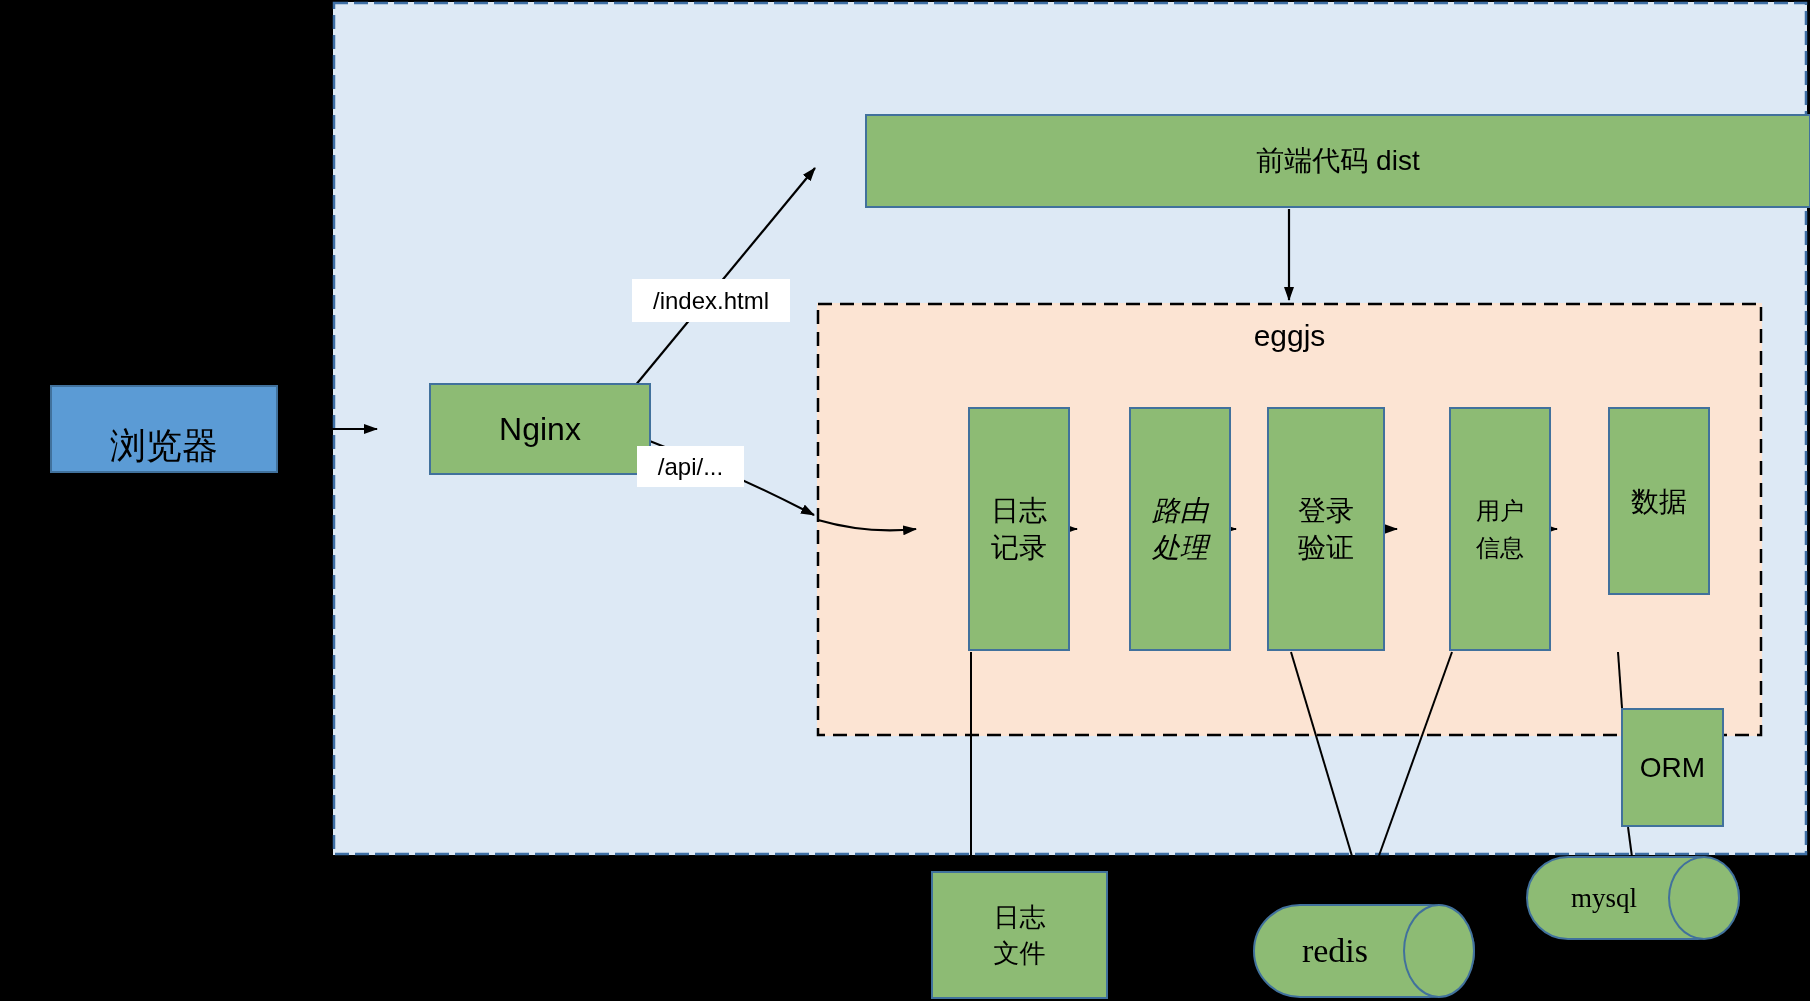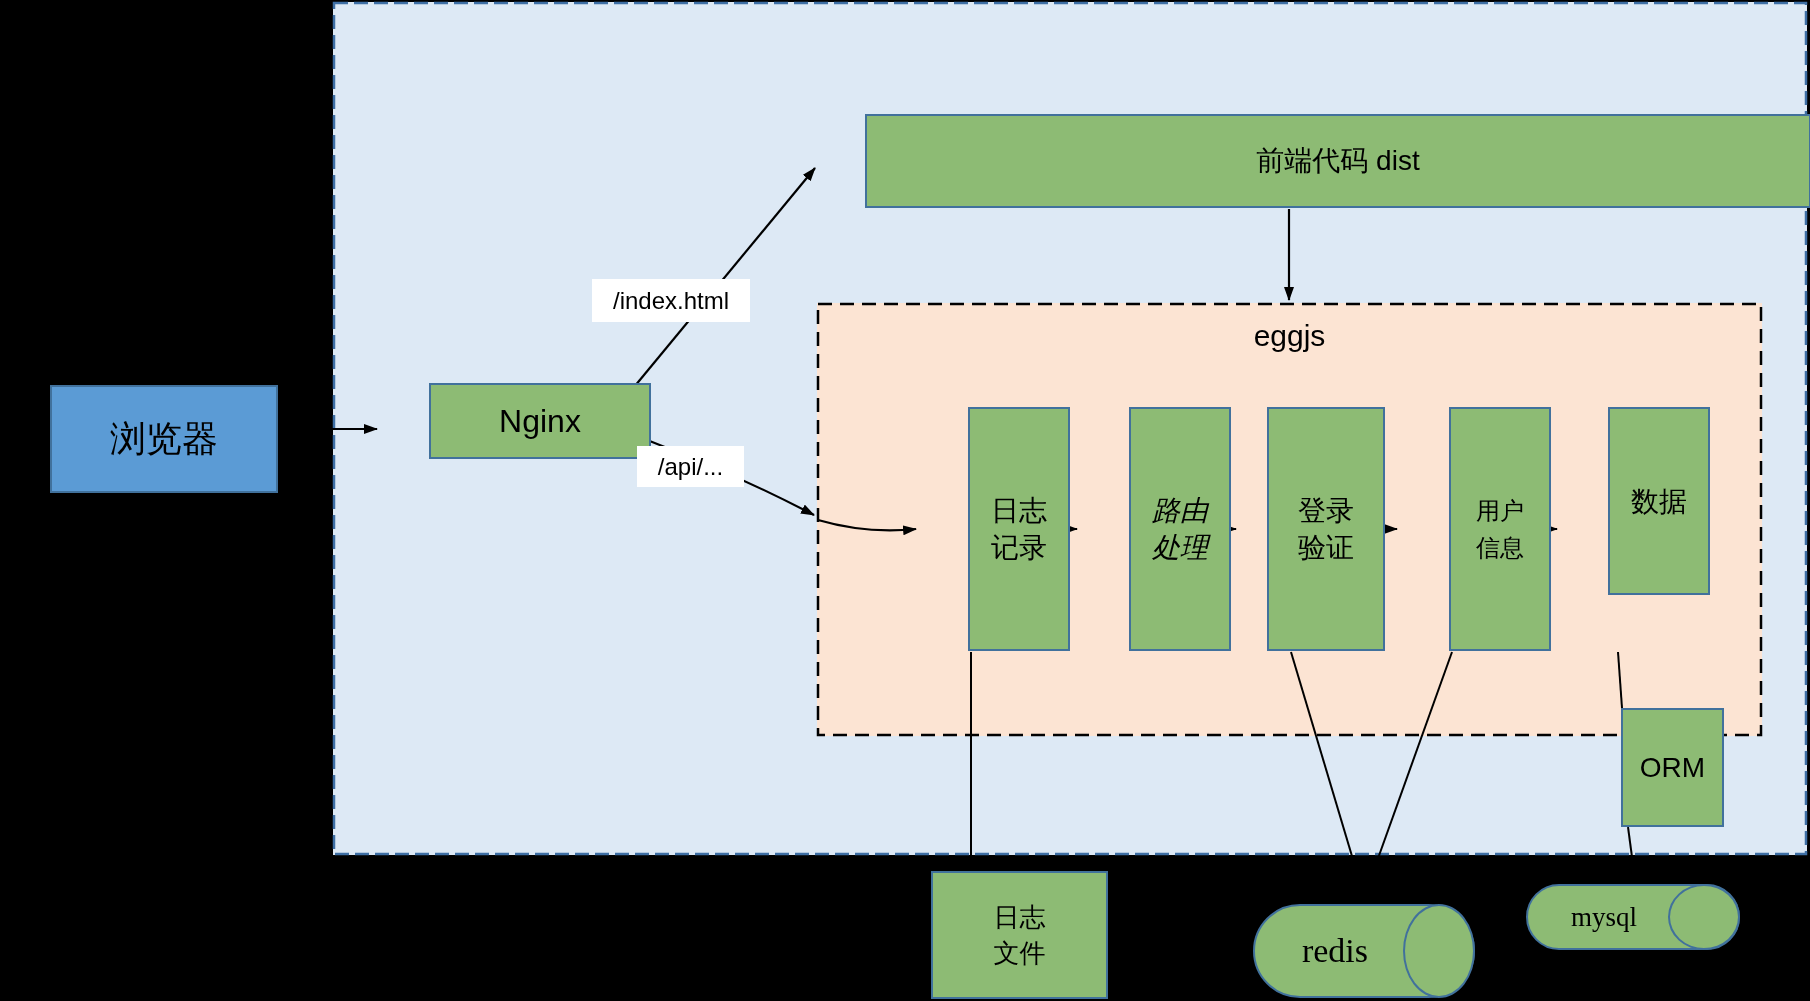--- a/index.html
+++ b/index.html
@@ -93,25 +93,25 @@
     <path class="arrow" d="M1344,529 L1397,529" marker-end="url(#arrowhead)"></path>
     <path class="arrow" d="M1505,529 L1557,529" marker-end="url(#arrowhead)"></path>
 
     <path d="M971,652 L971,872"></path>
     <path d="M1291,652 L1366,903"></path>
     <path d="M1452,652 L1362,903"></path>
     <path d="M1618,652 L1622,708"></path>
     <path d="M1628,827 L1638,902"></path>
   </svg>
 
-  <div class="node blue" style="left:2px;top:385px;width:228px;height:108px;font-size:36px;">
+  <div class="node blue" style="left:2px;top:385px;width:228px;height:88px;font-size:36px;justify-content:flex-end;">
     <span>浏览器</span>
   </div>
 
-  <div class="node green" style="left:381px;top:383px;width:222px;height:76px;font-size:32px;align-items:center;">
+  <div class="node green" style="left:381px;top:383px;width:222px;height:92px;font-size:32px;align-items:center;">
     <span>Nginx</span>
   </div>
 
   <div class="node green" style="left:817px;top:114px;width:946px;height:94px;font-size:28px;">
     <span>前端代码 dist</span>
   </div>
 
   <div class="node green" style="left:920px;top:407px;width:102px;height:244px;font-size:28px;">
     <span class="ln">日志</span>
     <span class="ln">记录</span>
@@ -144,26 +144,26 @@
   <div class="node green logfile" style="left:883px;top:871px;width:177px;height:128px;font-size:26px;">
     <span class="ln">日志</span>
     <span class="ln">文件</span>
   </div>
 
   <div class="cyl" style="left:1253px;top:904px;width:222px;height:94px;font-size:34px;">
     <div class="cap"></div>
     <div class="cyl-label">redis</div>
   </div>
 
-  <div class="cyl" style="left:1526px;top:884px;width:214px;height:66px;font-size:27px;">
+  <div class="cyl" style="left:1526px;top:856px;width:214px;height:84px;font-size:27px;">
     <div class="cap"></div>
     <div class="cyl-label">mysql</div>
   </div>
 
-  <div class="edge-label" style="left:592px;top:279px;width:158px;height:43px;">
+  <div class="edge-label" style="left:632px;top:279px;width:158px;height:43px;">
     <span>/index.html</span>
   </div>
 
   <div class="edge-label" style="left:637px;top:446px;width:107px;height:41px;">
     <span>/api/...</span>
   </div>
 
 </div>
 
 </body></html>

